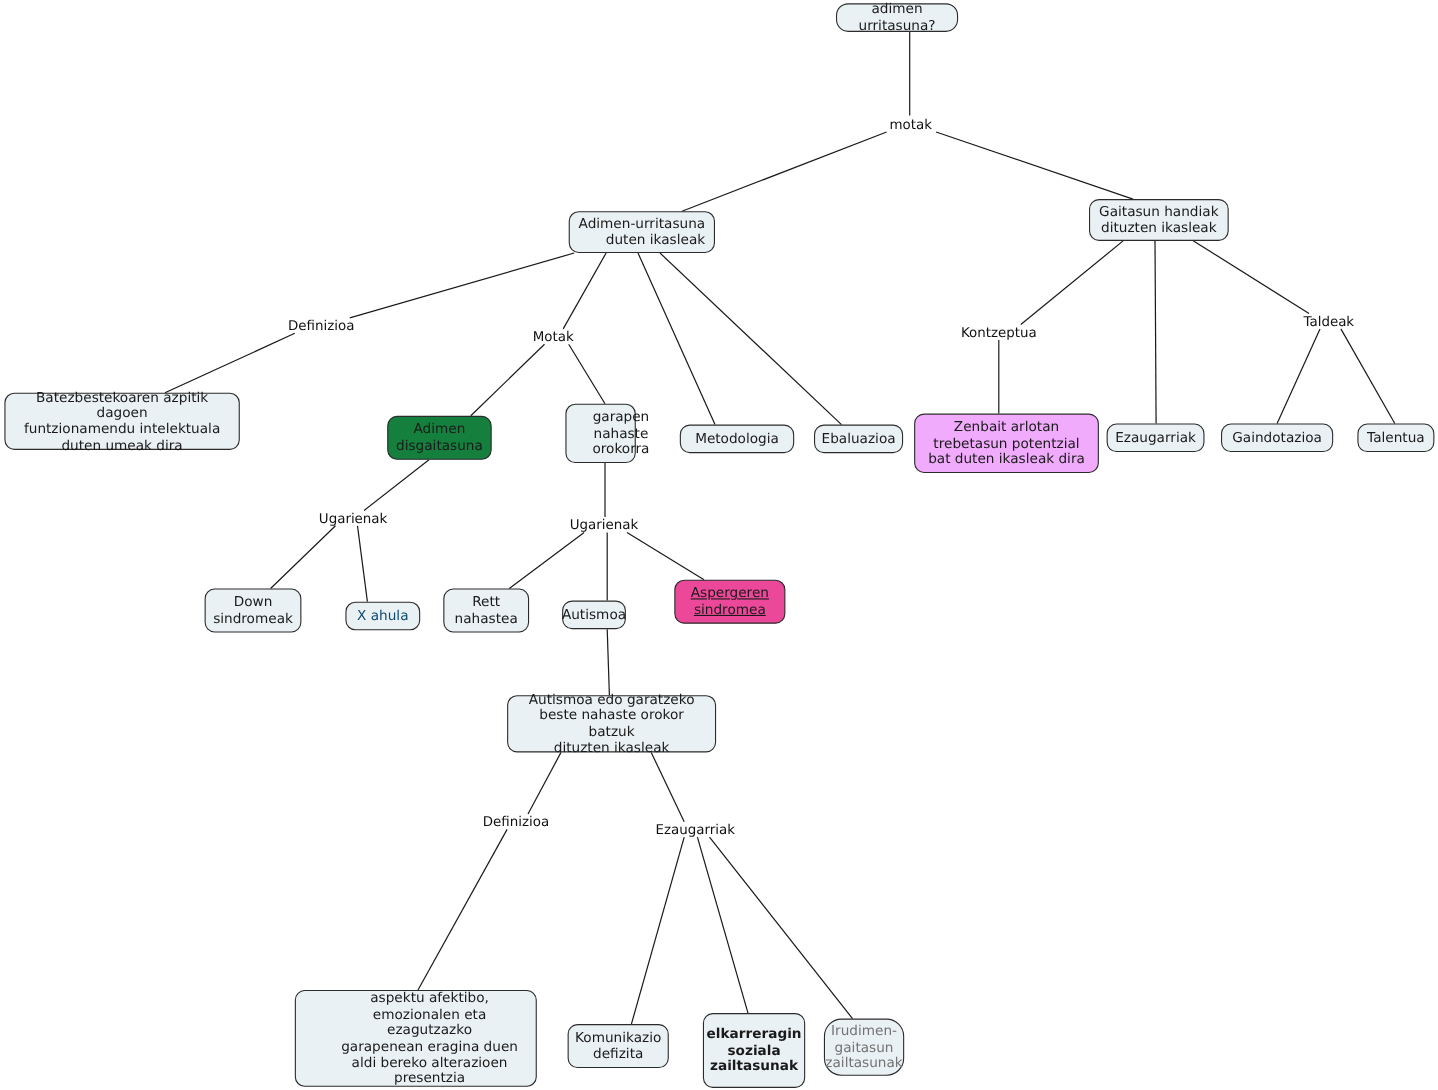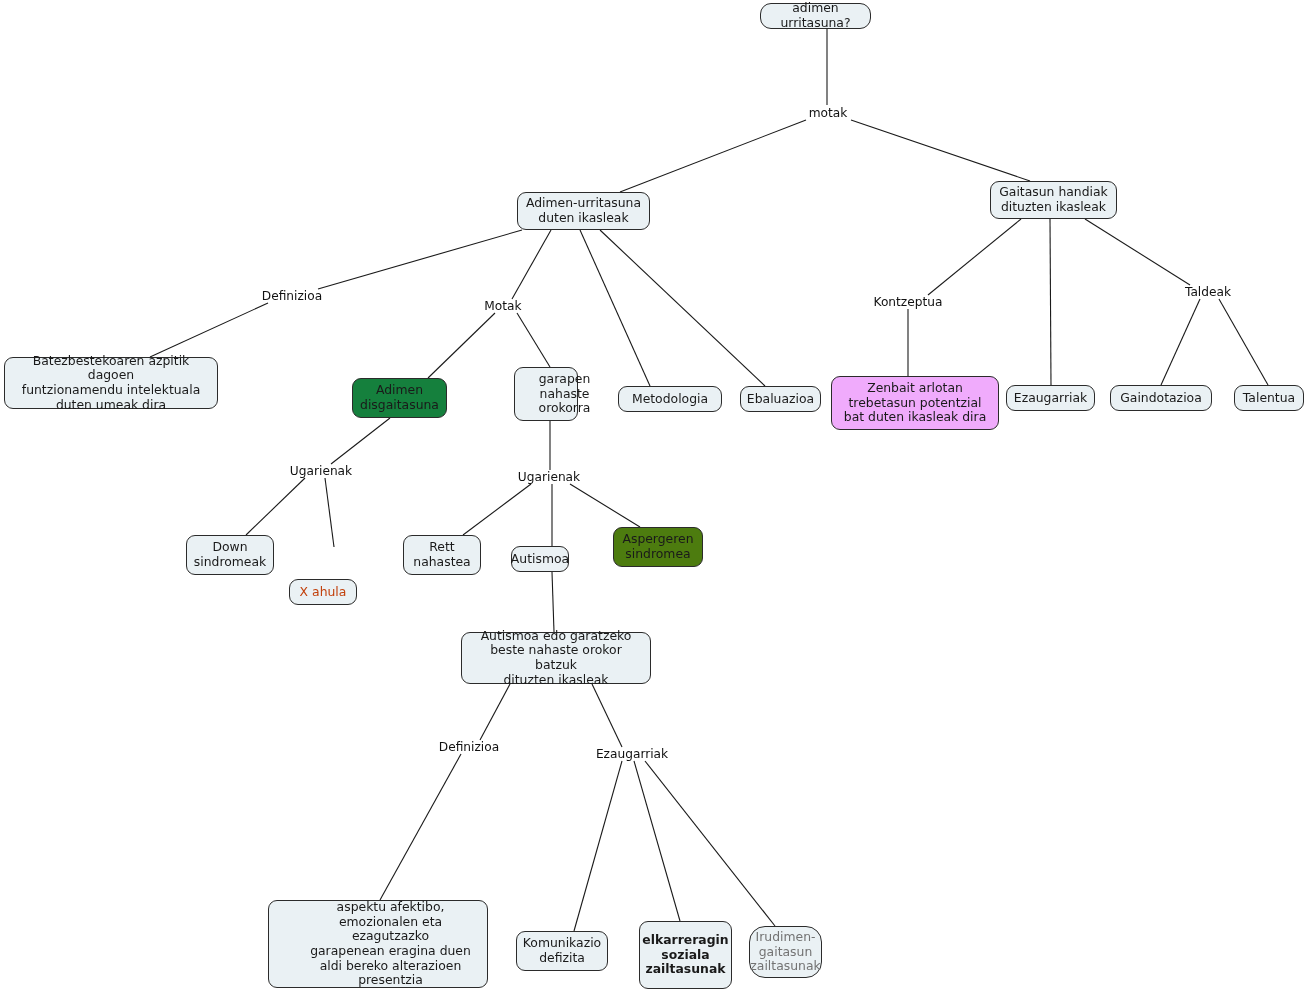--- a/index.html
+++ b/index.html
@@ -89,21 +89,21 @@
       <line x1="552" y1="572" x2="554" y2="632" stroke="#1a1a1a" stroke-width="1.1"></line>
       <line x1="510" y1="684" x2="480" y2="740" stroke="#1a1a1a" stroke-width="1.1"></line>
       <line x1="461" y1="754" x2="380" y2="900" stroke="#1a1a1a" stroke-width="1.1"></line>
       <line x1="592" y1="684" x2="622" y2="747" stroke="#1a1a1a" stroke-width="1.1"></line>
       <line x1="622" y1="761" x2="574" y2="931" stroke="#1a1a1a" stroke-width="1.1"></line>
       <line x1="634" y1="761" x2="680" y2="921" stroke="#1a1a1a" stroke-width="1.1"></line>
       <line x1="645" y1="761" x2="775" y2="926" stroke="#1a1a1a" stroke-width="1.1"></line>
     </svg>
   <div id="node-layer">
       <div class="cm-node root" style="left: 760px; top: 3px; width: 111px; height: 26px; background: rgb(234, 241, 244); border-color: rgb(43, 43, 43); color: rgb(26, 26, 26);">adimen urritasuna?</div>
-      <div class="cm-node" style="left: 517px; top: 192px; width: 133px; height: 38px; background: rgb(234, 241, 244); border-color: rgb(43, 43, 43); color: rgb(26, 26, 26);">Adimen-urritasuna
+      <div class="cm-node" style="left: 517px; top: 192px; width: 133px; height: 38px; background: rgb(234, 241, 244); border-color: rgb(43, 43, 43); color: rgb(26, 26, 26); text-align: right;">Adimen-urritasuna
 duten ikasleak</div>
       <div class="cm-node" style="left: 990px; top: 181px; width: 127px; height: 38px; background: rgb(234, 241, 244); border-color: rgb(43, 43, 43); color: rgb(26, 26, 26);">Gaitasun handiak
 dituzten ikasleak</div>
       <div class="cm-node" style="left: 4px; top: 357px; width: 214px; height: 52px; background: rgb(234, 241, 244); border-color: rgb(43, 43, 43); color: rgb(26, 26, 26);">Batezbestekoaren azpitik dagoen
 funtzionamendu intelektuala
 duten umeak dira</div>
       <div class="cm-node" style="left: 352px; top: 378px; width: 95px; height: 40px; background: #15803d; border-color: rgb(43, 43, 43); color: rgb(26, 26, 26);">Adimen
 disgaitasuna</div>
       <div class="cm-node" style="left: 514px; top: 367px; width: 64px; height: 54px; background: rgb(234, 241, 244); border-color: rgb(43, 43, 43); color: rgb(26, 26, 26); padding-left: 44px;">garapen
 nahaste
@@ -111,25 +111,25 @@
       <div class="cm-node" style="left: 618px; top: 386px; width: 104px; height: 26px; background: rgb(234, 241, 244); border-color: rgb(43, 43, 43); color: rgb(26, 26, 26);">Metodologia</div>
       <div class="cm-node" style="left: 740px; top: 386px; width: 81px; height: 26px; background: rgb(234, 241, 244); border-color: rgb(43, 43, 43); color: rgb(26, 26, 26);">Ebaluazioa</div>
       <div class="cm-node" style="left: 831px; top: 376px; width: 168px; height: 54px; background: #f0abfc; border-color: rgb(43, 43, 43); color: rgb(26, 26, 26);">Zenbait arlotan
 trebetasun potentzial
 bat duten ikasleak dira</div>
       <div class="cm-node" style="left: 1006px; top: 385px; width: 89px; height: 26px; background: rgb(234, 241, 244); border-color: rgb(43, 43, 43); color: rgb(26, 26, 26);">Ezaugarriak</div>
       <div class="cm-node" style="left: 1110px; top: 385px; width: 102px; height: 26px; background: rgb(234, 241, 244); border-color: rgb(43, 43, 43); color: rgb(26, 26, 26);">Gaindotazioa</div>
       <div class="cm-node" style="left: 1234px; top: 385px; width: 70px; height: 26px; background: rgb(234, 241, 244); border-color: rgb(43, 43, 43); color: rgb(26, 26, 26);">Talentua</div>
       <div class="cm-node" style="left: 186px; top: 535px; width: 88px; height: 40px; background: rgb(234, 241, 244); border-color: rgb(43, 43, 43); color: rgb(26, 26, 26);">Down
 sindromeak</div>
-      <div class="cm-node" style="left: 289px; top: 547px; width: 68px; height: 26px; background: rgb(234, 241, 244); border-color: rgb(43, 43, 43); color: #c2410c; margin-top: 32px;">X ahula</div>
+      <div class="cm-node" style="left: 314px; top: 547px; width: 68px; height: 26px; background: rgb(234, 241, 244); border-color: rgb(43, 43, 43); color: #0c4a6e;">X ahula</div>
       <div class="cm-node" style="left: 403px; top: 535px; width: 78px; height: 40px; background: rgb(234, 241, 244); border-color: rgb(43, 43, 43); color: rgb(26, 26, 26);">Rett
 nahastea</div>
       <div class="cm-node" style="left: 511px; top: 546px; width: 58px; height: 26px; background: rgb(234, 241, 244); border-color: rgb(43, 43, 43); color: rgb(26, 26, 26);">Autismoa</div>
-      <div class="cm-node" style="left: 613px; top: 527px; width: 90px; height: 40px; background: #4d7c0f; border-color: rgb(43, 43, 43); color: rgb(26, 26, 26);">Aspergeren
+      <div class="cm-node" style="left: 613px; top: 527px; width: 101px; height: 40px; background: #ec4899; border-color: rgb(43, 43, 43); color: rgb(26, 26, 26); text-decoration: underline;">Aspergeren
 sindromea</div>
       <div class="cm-node" style="left: 461px; top: 632px; width: 190px; height: 52px; background: rgb(234, 241, 244); border-color: rgb(43, 43, 43); color: rgb(26, 26, 26);">Autismoa edo garatzeko
 beste nahaste orokor batzuk
 dituzten ikasleak</div>
       <div class="cm-node" style="left: 268px; top: 900px; width: 220px; height: 88px; background: rgb(234, 241, 244); border-color: rgb(43, 43, 43); color: rgb(26, 26, 26); padding-left: 32px;">aspektu afektibo,
 emozionalen eta
 ezagutzazko
 garapenean eragina duen
 aldi bereko alterazioen presentzia</div>
       <div class="cm-node" style="left: 516px; top: 931px; width: 92px; height: 40px; background: rgb(234, 241, 244); border-color: rgb(43, 43, 43); color: rgb(26, 26, 26);">Komunikazio

